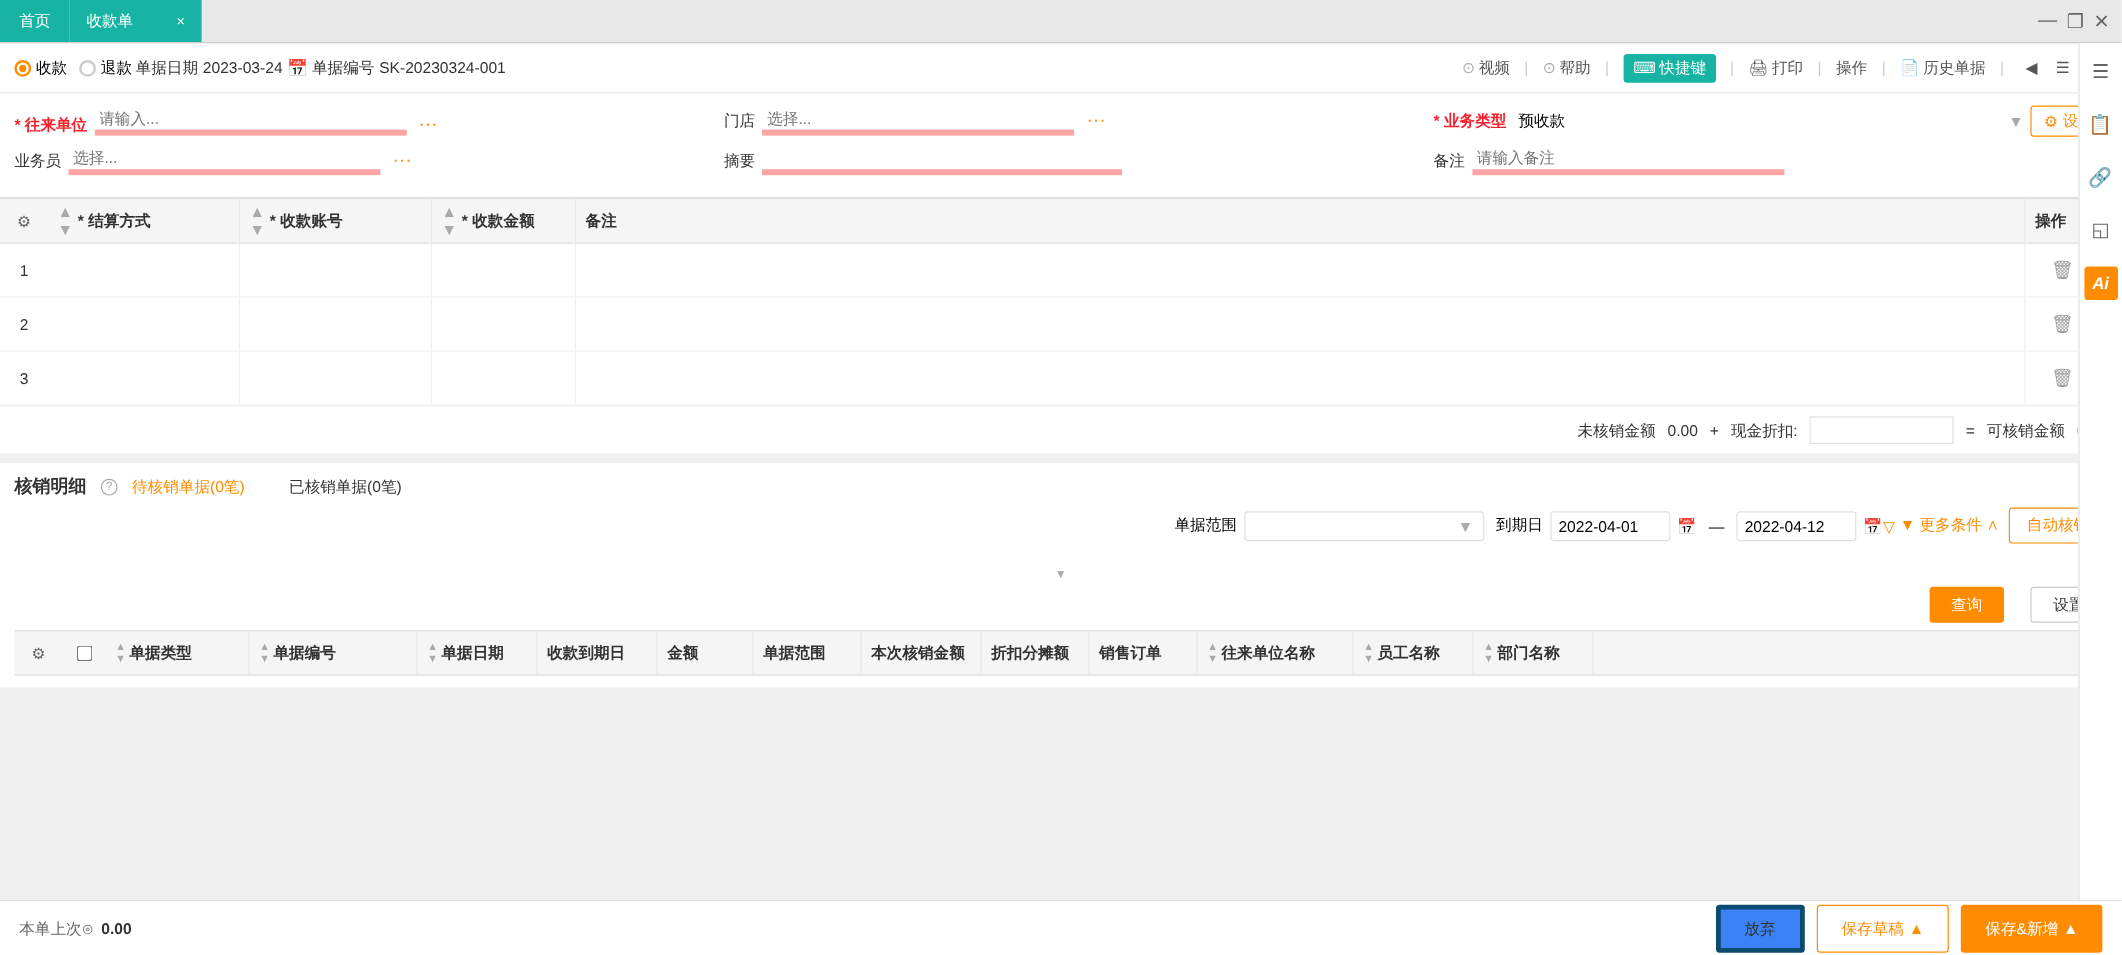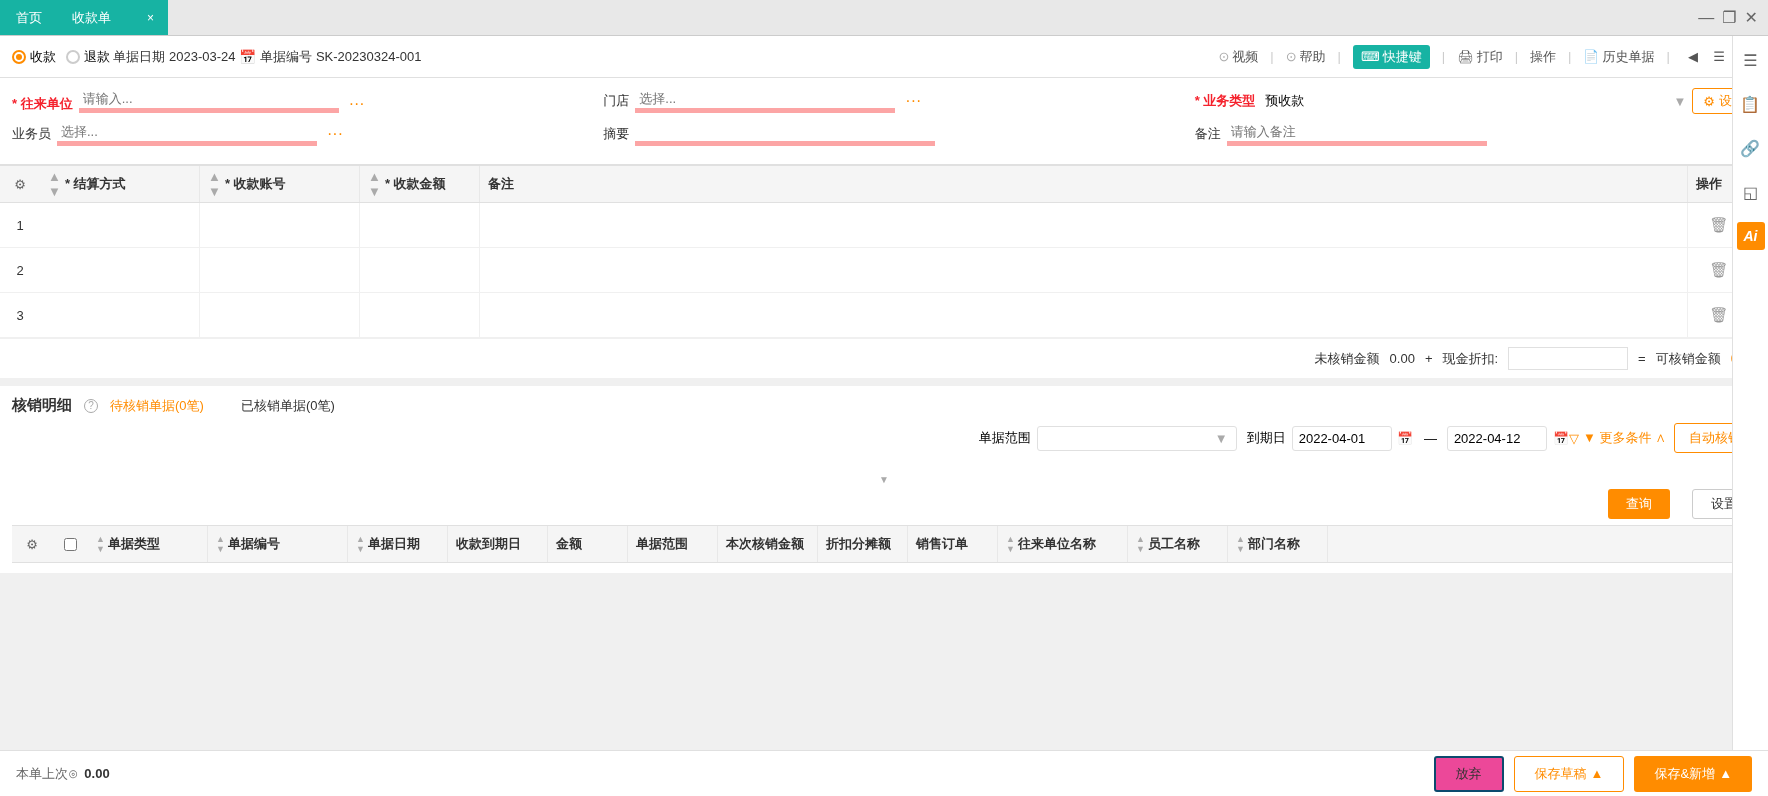--- a/index.html
+++ b/index.html
@@ -125,21 +125,21 @@
 
     
     .bottom-bar {
       position: fixed; bottom: 0; left: 0; right: 0; height: 46px;
       background: #fff; border-top: 1px solid #e0e0e0;
       display: flex; align-items: center; padding: 0 16px; gap: 12px;
     }
     .bottom-info { display: flex; align-items: center; gap: 6px; color: #666; }
     .bottom-info b { color: #333; }
     .bottom-btns { margin-left: auto; display: flex; gap: 10px; }
-    .btn-abandon { background: #ec4899; border: 2px solid #0c4a6e; color: #333; padding: 7px 20px; border-radius: 3px; cursor: pointer; }
+    .btn-abandon { background: #3b82f6; border: 4px solid #0c4a6e; color: #333; padding: 7px 20px; border-radius: 3px; cursor: pointer; }
     .btn-save-draft { background: #fff; border: 1px solid #ff8c00; color: #ff8c00; padding: 7px 20px; border-radius: 3px; cursor: pointer; display: flex; align-items: center; gap: 4px; }
     .btn-save-new { background: #ff8c00; border: none; color: #fff; padding: 7px 20px; border-radius: 3px; cursor: pointer; display: flex; align-items: center; gap: 4px; }
 
     
     .right-sidebar {
       position: fixed; right: 0; top: 36px; bottom: 46px; width: 36px;
       background: #fff; border-left: 1px solid #e0e0e0;
       display: flex; flex-direction: column; align-items: center; padding-top: 10px; gap: 16px;
     }
     .sidebar-icon { width: 28px; height: 28px; display: flex; align-items: center; justify-content: center; cursor: pointer; color: #666; font-size: 16px; border-radius: 3px; }

